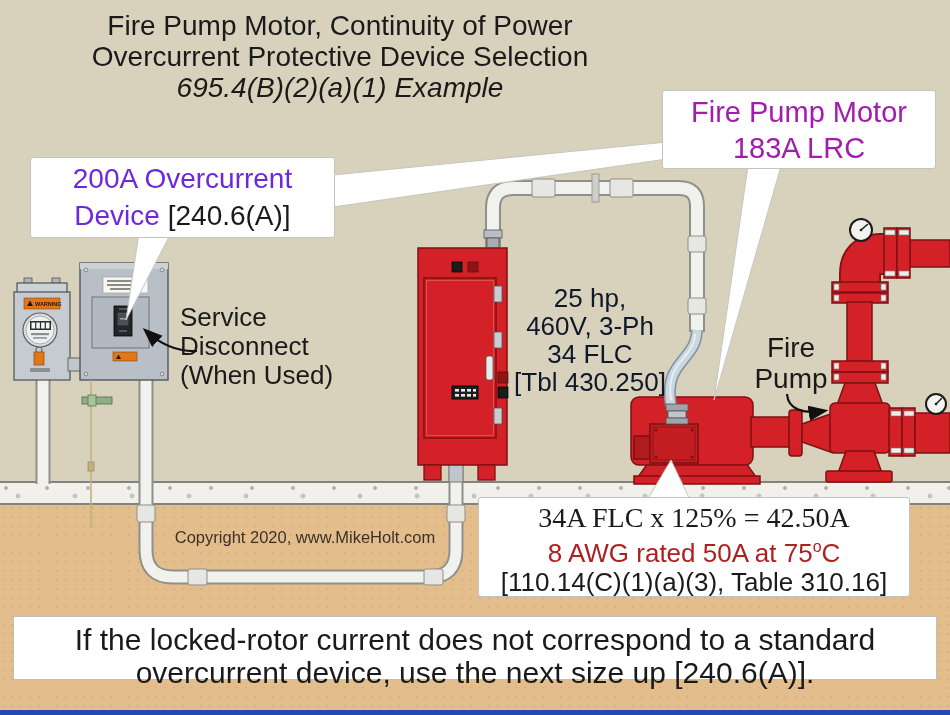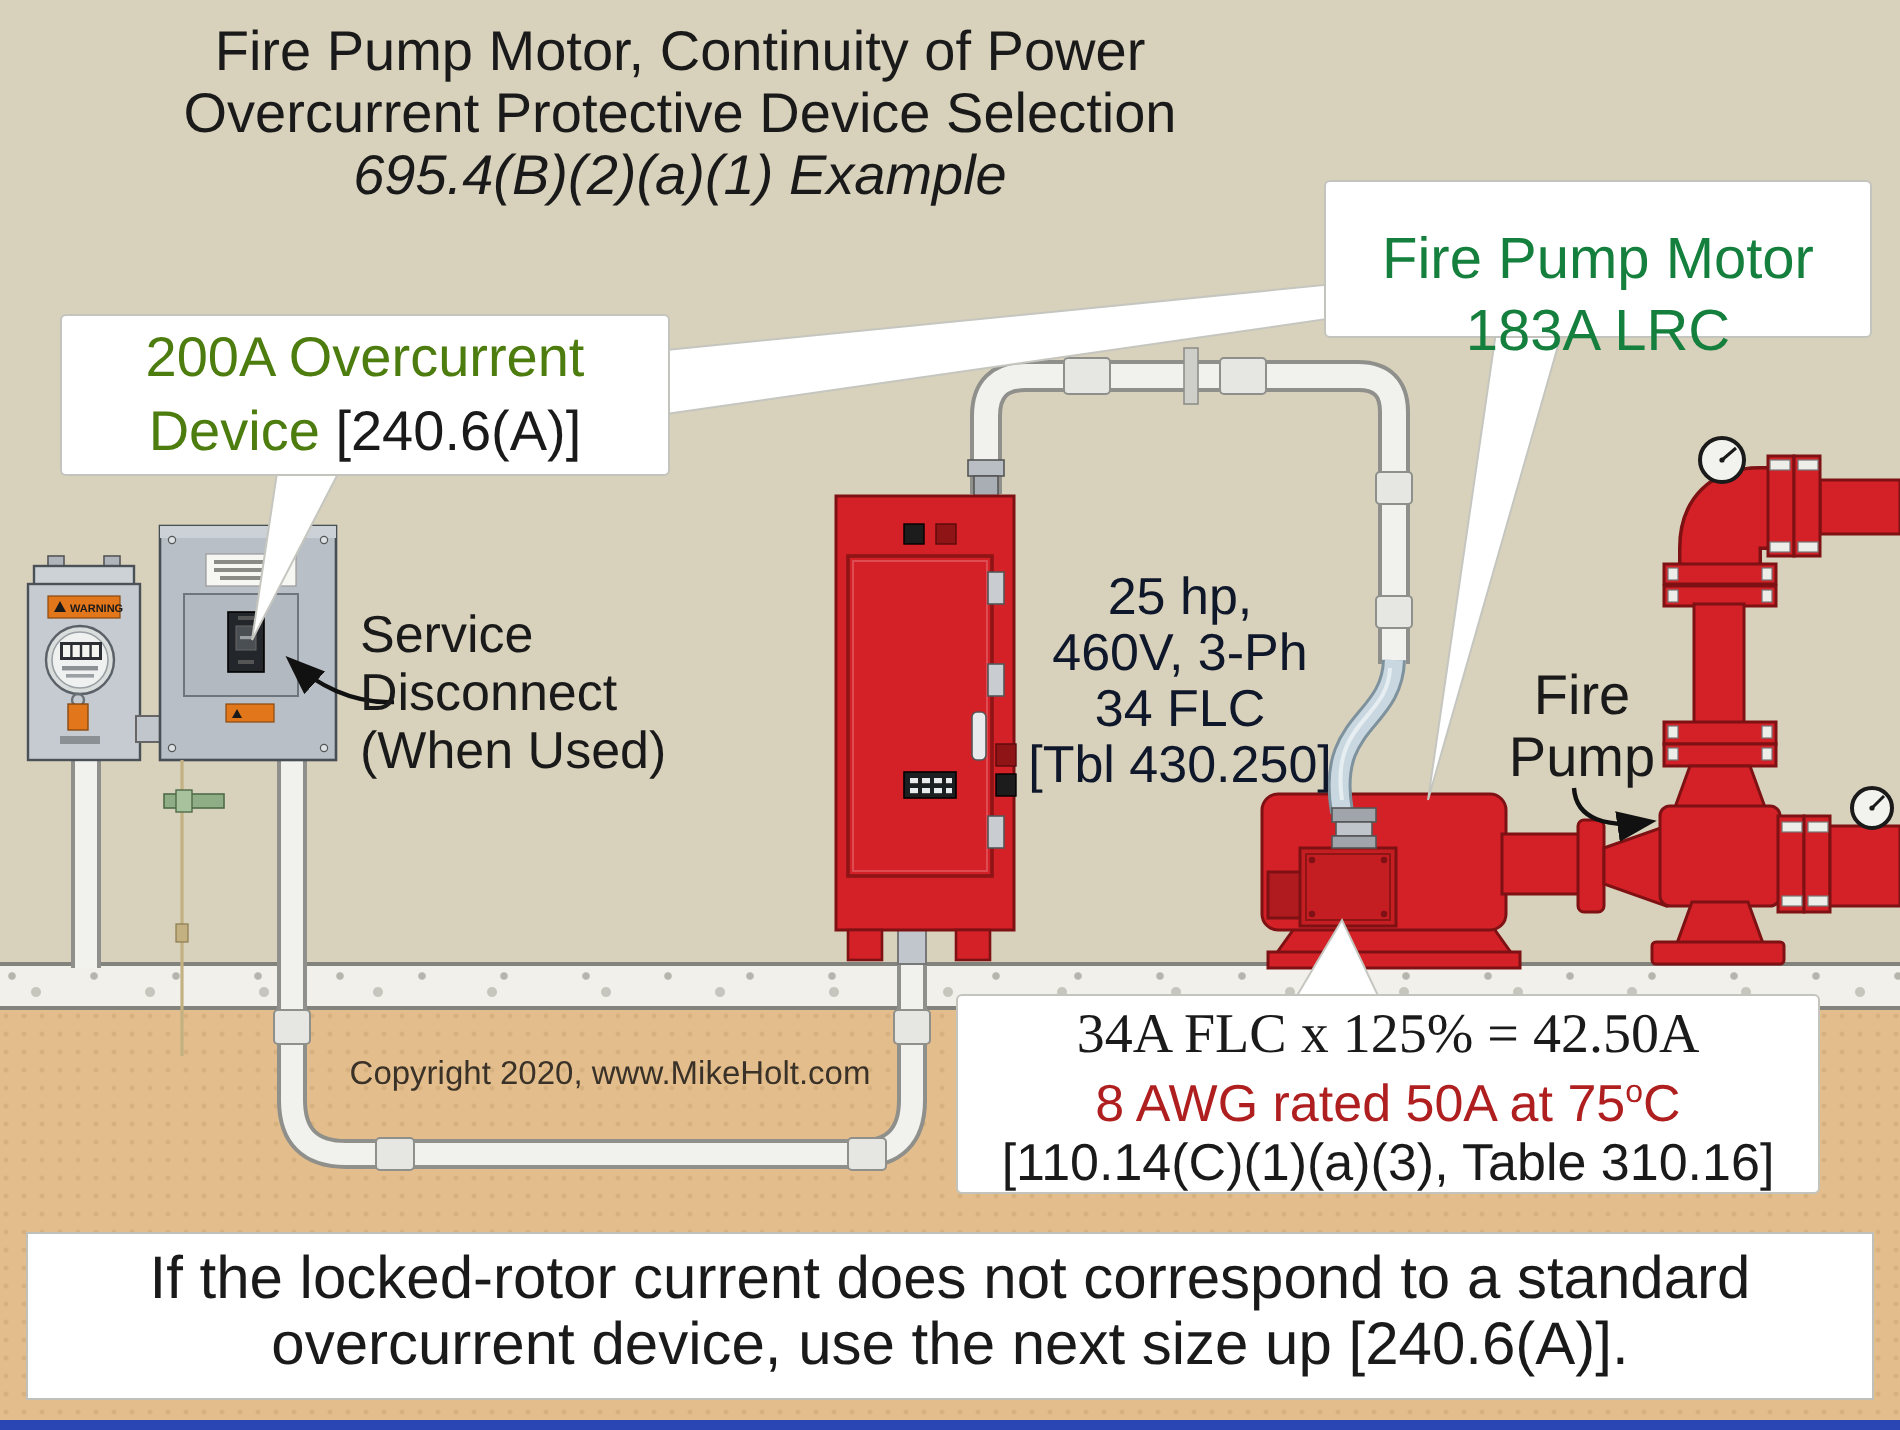--- a/index.html
+++ b/index.html
@@ -19,38 +19,38 @@
     background-size:9px 9px;}
   .bottom-strip{position:absolute;left:0;top:710px;width:950px;height:5px;background:#2A46B5;}
   .art{position:absolute;left:0;top:0;z-index:2;}
   
   .txt{position:absolute;z-index:3;}
   .title{left:20px;top:10px;width:640px;text-align:center;color:#1A1A1A;
          font-size:28px;line-height:31px;}
   .title .it{font-style:italic;}
   .callout{position:absolute;z-index:3;background:#FFFFFF;border:1.5px solid #C4C4BE;
            border-radius:3px;text-align:center;box-sizing:border-box;}
-  .co-motor{left:662px;top:90px;width:274px;height:79px;color:#15803d;
-            font-size:29px;line-height:36px;padding-top:21px;}
+  .co-motor{left:662px;top:90px;width:274px;height:79px;color:#a21caf;
+            font-size:29px;line-height:36px;padding-top:3px;}
   .co-ocpd{left:30px;top:157px;width:305px;height:81px;font-size:28px;line-height:37px;padding-top:2px;}
-  .red-t{color:#4d7c0f;}
+  .red-t{color:#6d28d9;}
   .blk-t{color:#1A1A1A;}
   .co-calc{left:478px;top:497px;width:432px;height:100px;padding-top:4px;}
   .co-calc .l1{font-size:28px;line-height:31px;color:#1A1A1A;font-family:Liberation Serif, serif;}
   .co-calc .l2{font-size:26px;line-height:28px;color:#B01F1F;}
   .co-calc .l2 sup{font-size:16px;}
   .co-calc .l3{font-size:26px;line-height:30px;color:#1A1A1A;}
   .lbl-service{left:180px;top:303px;width:185px;text-align:left;color:#1A1A1A;
                font-size:26px;line-height:29px;}
   .lbl-spec{left:500px;top:284px;width:180px;text-align:center;color:#0f172a;
             font-size:26px;line-height:28px;}
   .lbl-firepump{left:735px;top:332px;width:112px;text-align:center;color:#1A1A1A;
                 font-size:28px;line-height:31px;}
   .copyright{left:158px;top:528px;width:294px;text-align:center;color:#3A3228;font-size:16.5px;}
-  .banner{position:absolute;z-index:3;left:13px;top:616px;width:924px;height:84px;background:#FFFFFF;
+  .banner{position:absolute;z-index:3;left:13px;top:616px;width:924px;height:64px;background:#FFFFFF;
           border:1.5px solid #C0C0BA;box-sizing:border-box;text-align:center;color:#1A1A1A;
           font-size:30px;line-height:33px;padding-top:6px;}
 </style>
 </head>
 <body>
 
 <div class="stage">
   <div class="sky"></div>
   <div class="ground-band"></div>
   <div class="soil"></div>

